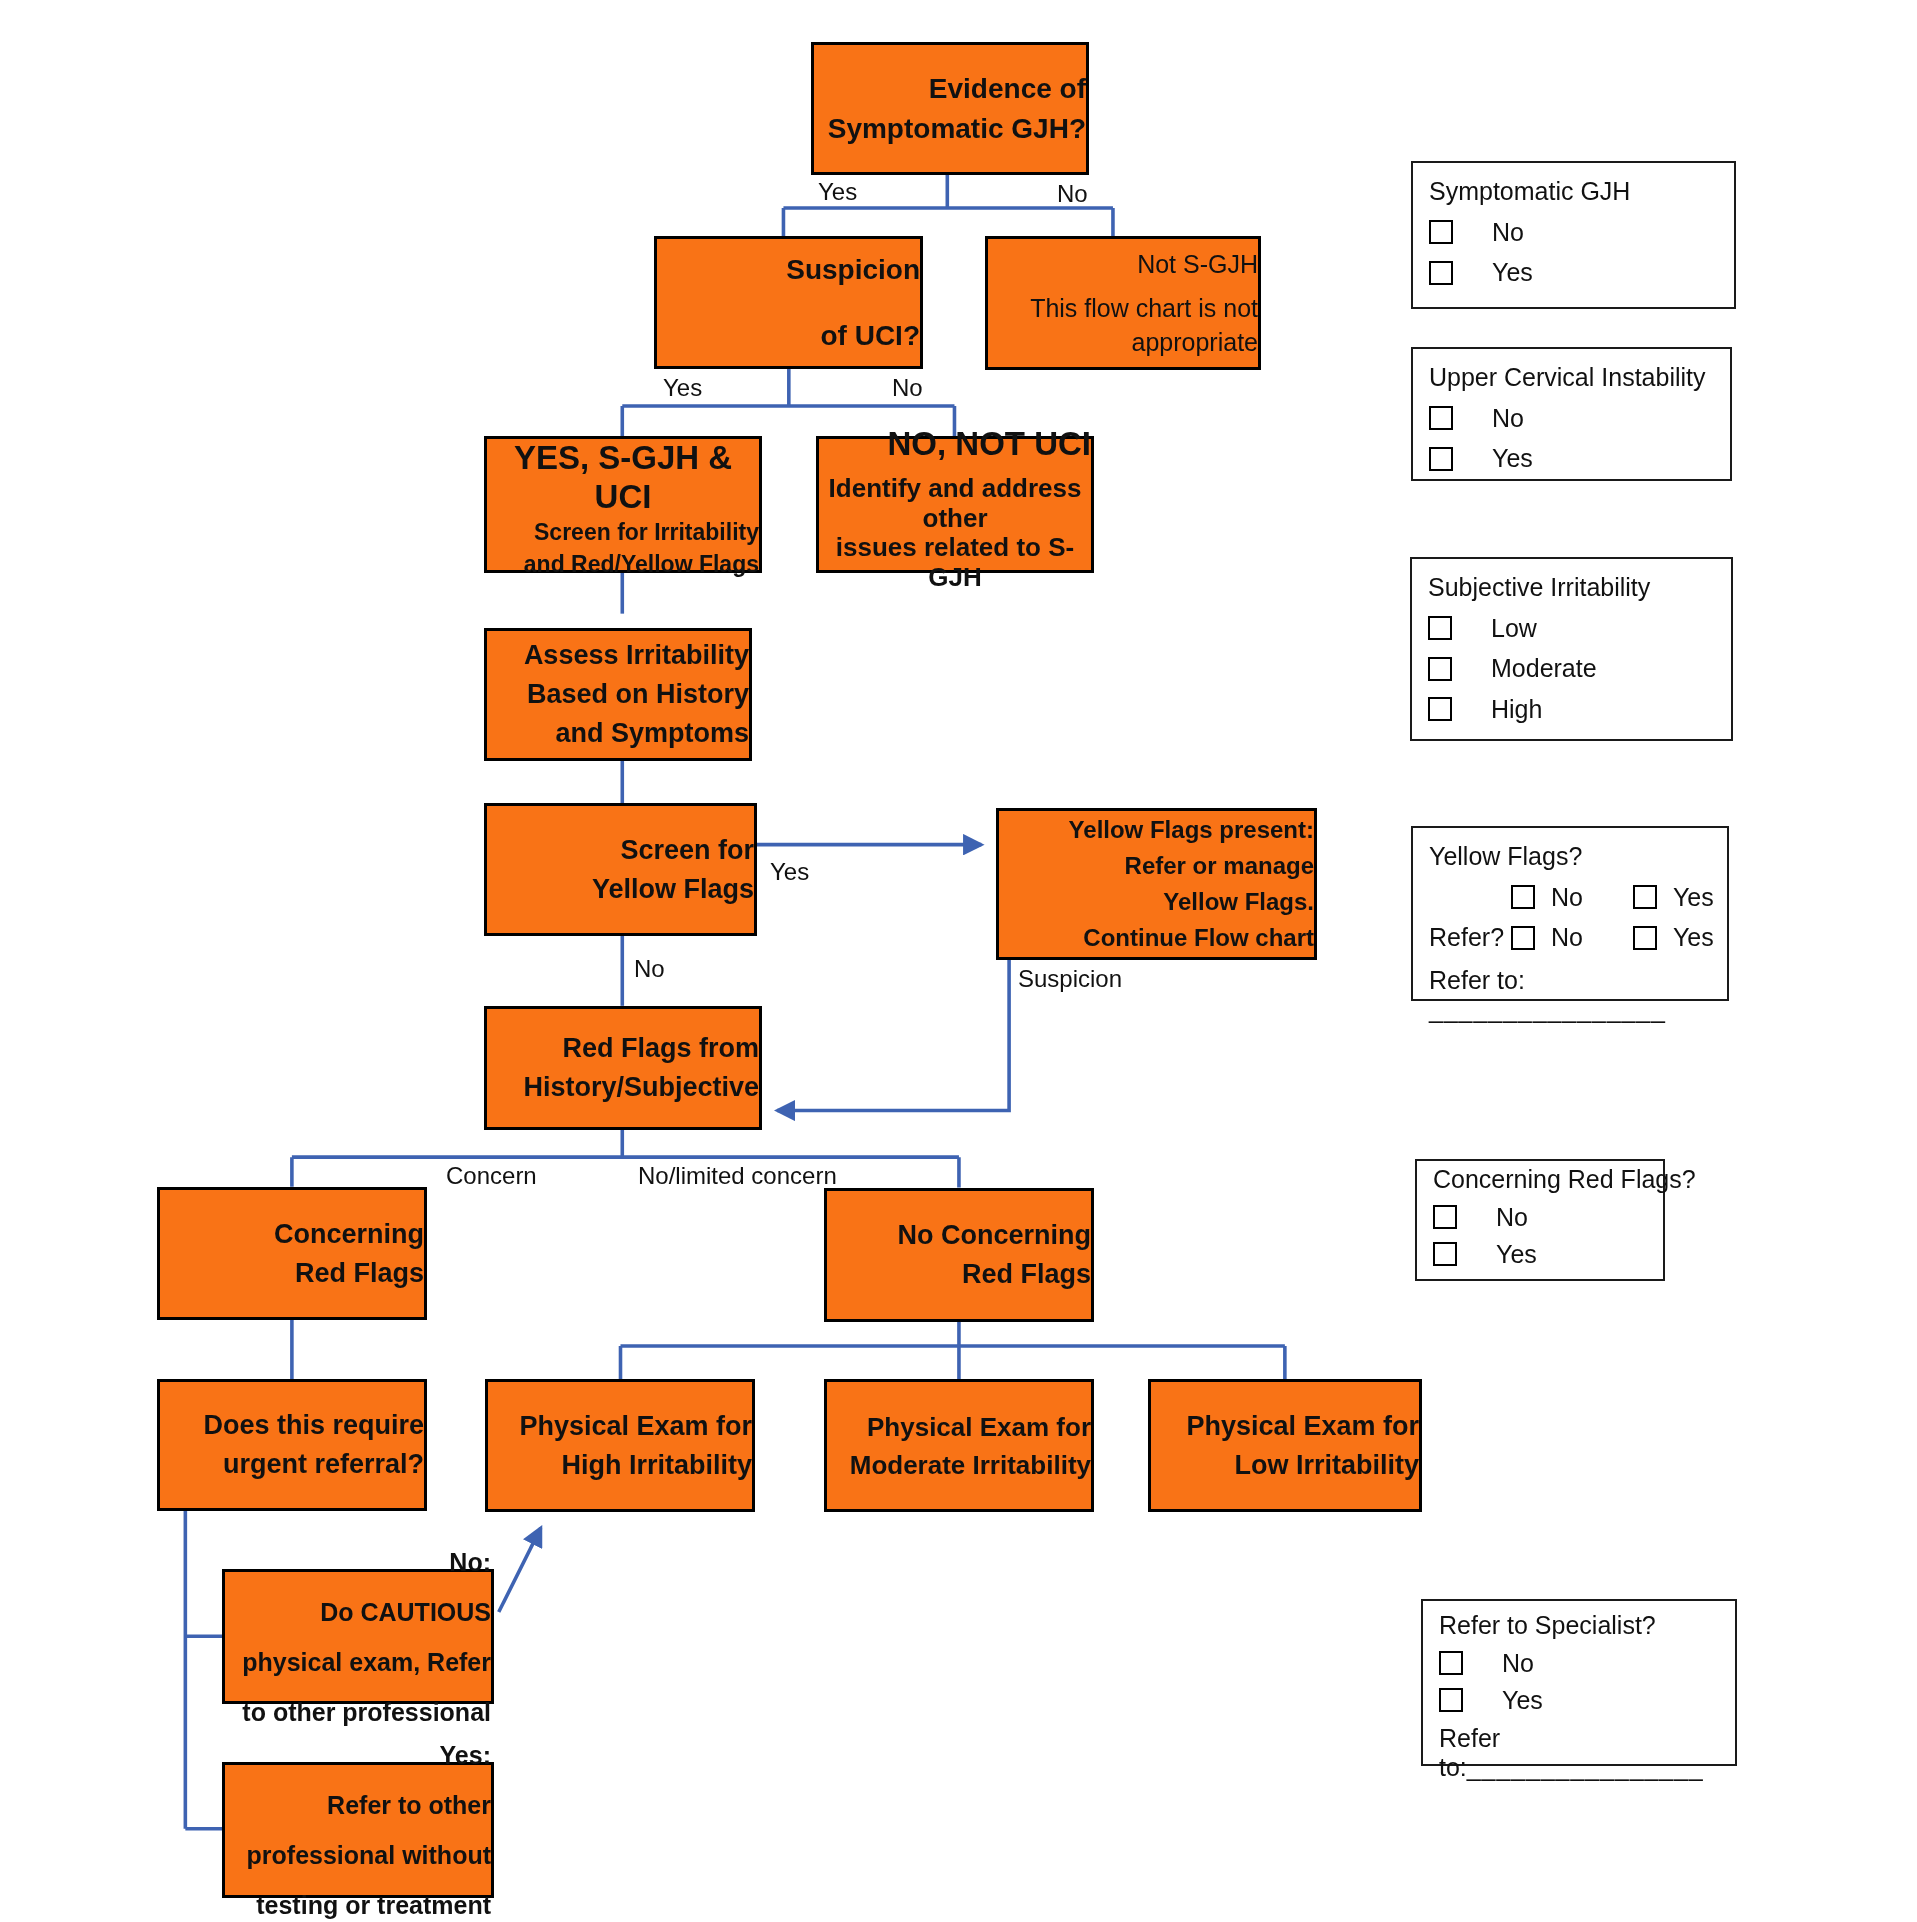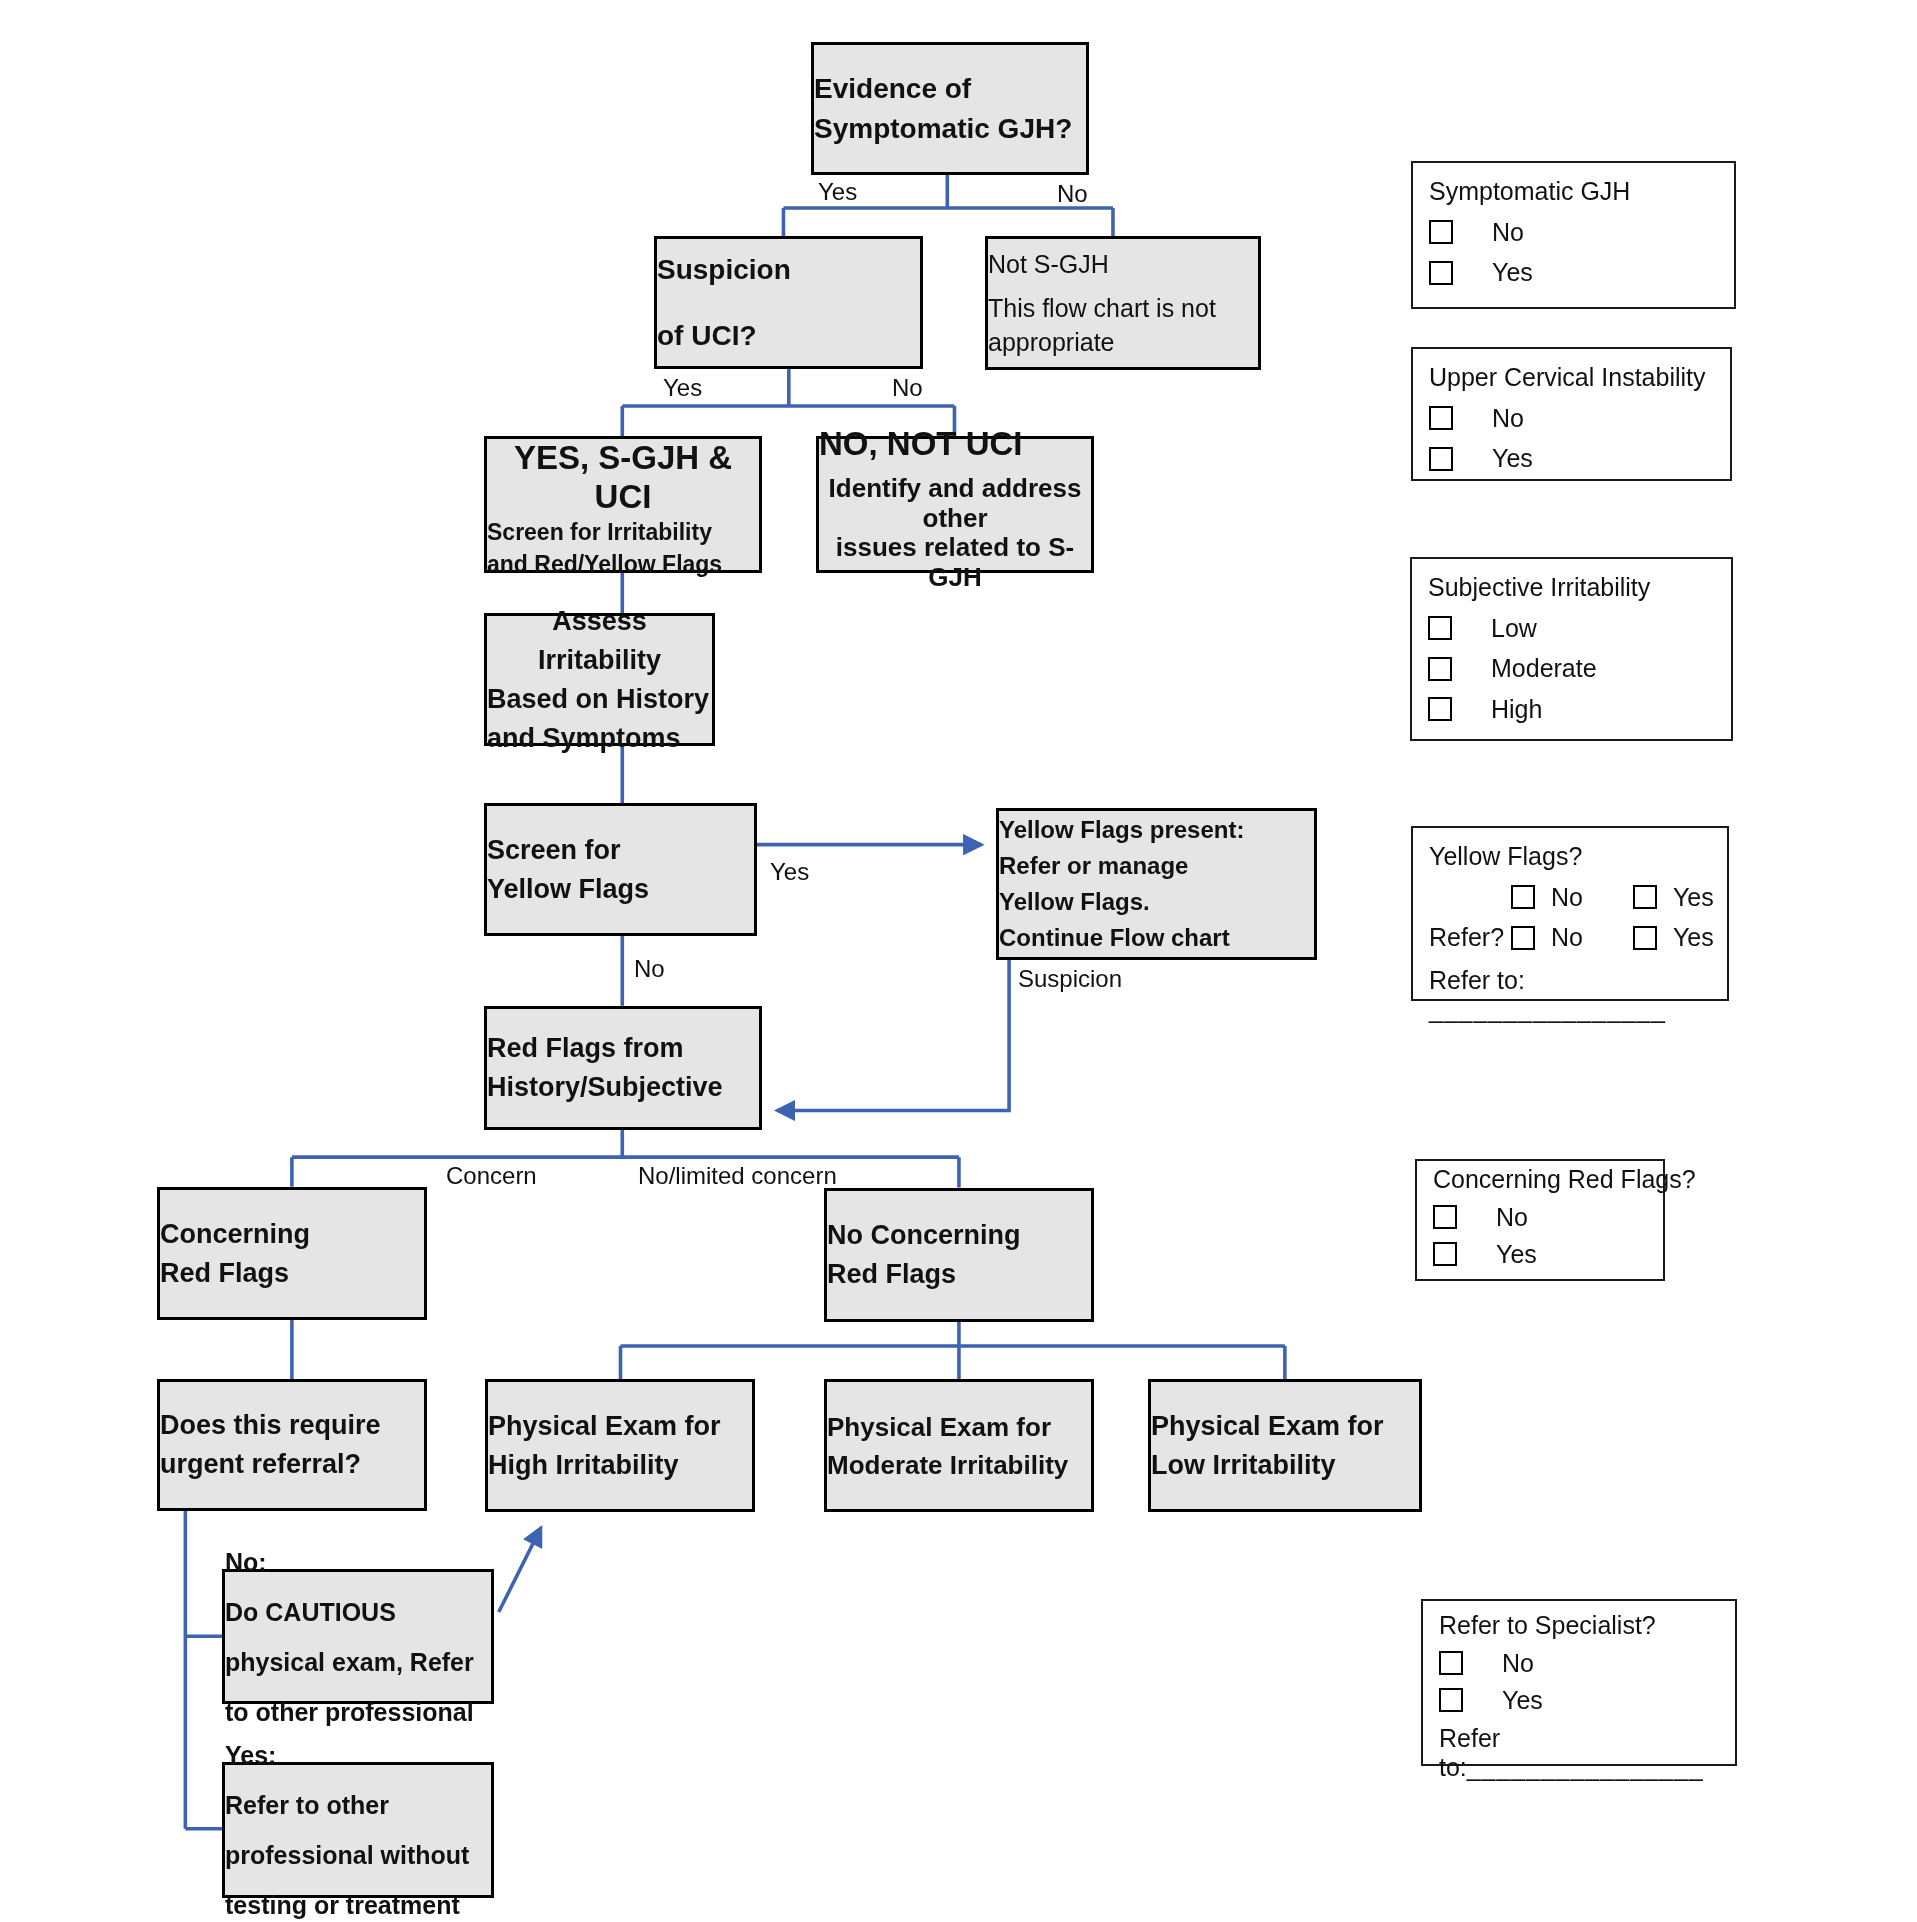--- a/index.html
+++ b/index.html
@@ -2,22 +2,22 @@
 <html style="font-size:14.3px"><head>
 <meta charset="utf-8">
 <style>
   html,body{margin:0;padding:0;background:#ffffff;}
   .canvas{
     position:relative;width:1917px;height:1923px;background:#ffffff;
     font-family:"Liberation Sans",sans-serif;color:#111;overflow:hidden;
   }
   .wires{position:absolute;left:0;top:0;width:1917px;height:1923px;pointer-events:none;}
   .node{
-    position:absolute;background:#e5e5e5;border:3.6px solid #000;box-sizing:border-box;
-    display:flex;flex-direction:column;align-items:flex-start;justify-content:center;
+    position:absolute;background:#f97316;border:3.6px solid #000;box-sizing:border-box;
+    display:flex;flex-direction:column;align-items:flex-end;justify-content:center;
     text-align:center;font-weight:bold;font-size:27px;line-height:39px;
   }
   .node span{display:block;}
   .f31{font-size:28px;line-height:40px;}
   .lh72{line-height:66px;}
   .plain{font-weight:400;font-size:25px;line-height:34px;}
   .mt10{margin-top:10.7px;}
   .hd{font-size:33px;line-height:39px;margin-top:8px;}
   .sub{font-size:23px;line-height:32px;}
   .sub24{font-size:26px;line-height:29.6px;}
@@ -99,21 +99,21 @@
     <span class="sub">Screen for Irritability</span>
     <span class="sub">and Red/Yellow Flags</span>
   </div>
 
   <div class="node" style="left:816px;top:436px;width:278px;height:137px">
     <span class="hd">NO, NOT UCI</span>
     <span class="sub24 mt10">Identify and address other</span>
     <span class="sub24">issues related to S-GJH</span>
   </div>
 
-  <div class="node" style="left:484px;top:613px;width:231px;height:133px">
+  <div class="node" style="left:484px;top:628px;width:268px;height:133px">
     <span>Assess Irritability</span>
     <span>Based on History</span>
     <span>and Symptoms</span>
   </div>
 
   <div class="node" style="left:484px;top:803px;width:273px;height:133px">
     <span>Screen for</span>
     <span>Yellow Flags</span>
   </div>
 

